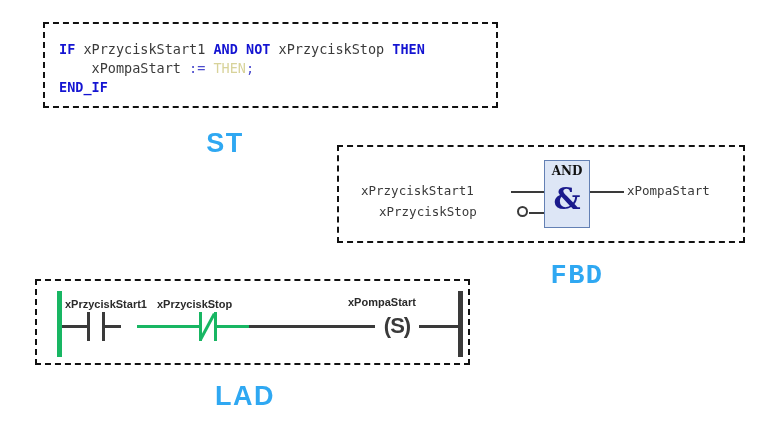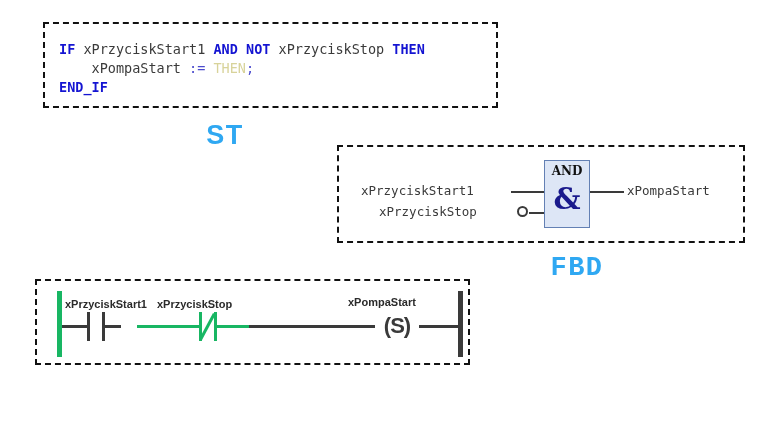--- a/index.html
+++ b/index.html
@@ -34,20 +34,21 @@
   
   .lang-caption {
     position: absolute;
     color: #2fa8f2;
     font-family: "Liberation Sans", sans-serif;
     font-weight: bold;
     font-size: 27px;
     letter-spacing: 1.5px;
     white-space: nowrap;
     text-align: center;
+    margin-top: 8px;
   }
 
   
   #st-box {
     left: 43px;
     top: 22px;
     width: 455px;
     height: 86px;
   }
   #st-code {
@@ -315,14 +316,15 @@
       </div>
 
       <div id="lad-coil">(S)</div>
 
       <div class="lad-label" id="lad-label-start">xPrzyciskStart1</div>
       <div class="lad-label" id="lad-label-stop">xPrzyciskStop</div>
       <div class="lad-label" id="lad-label-coil">xPompaStart</div>
 
     </div>
   </div>
+  <div class="lang-caption" id="lad-caption">LAD</div>
 
 </div>
 
 </body></html>

